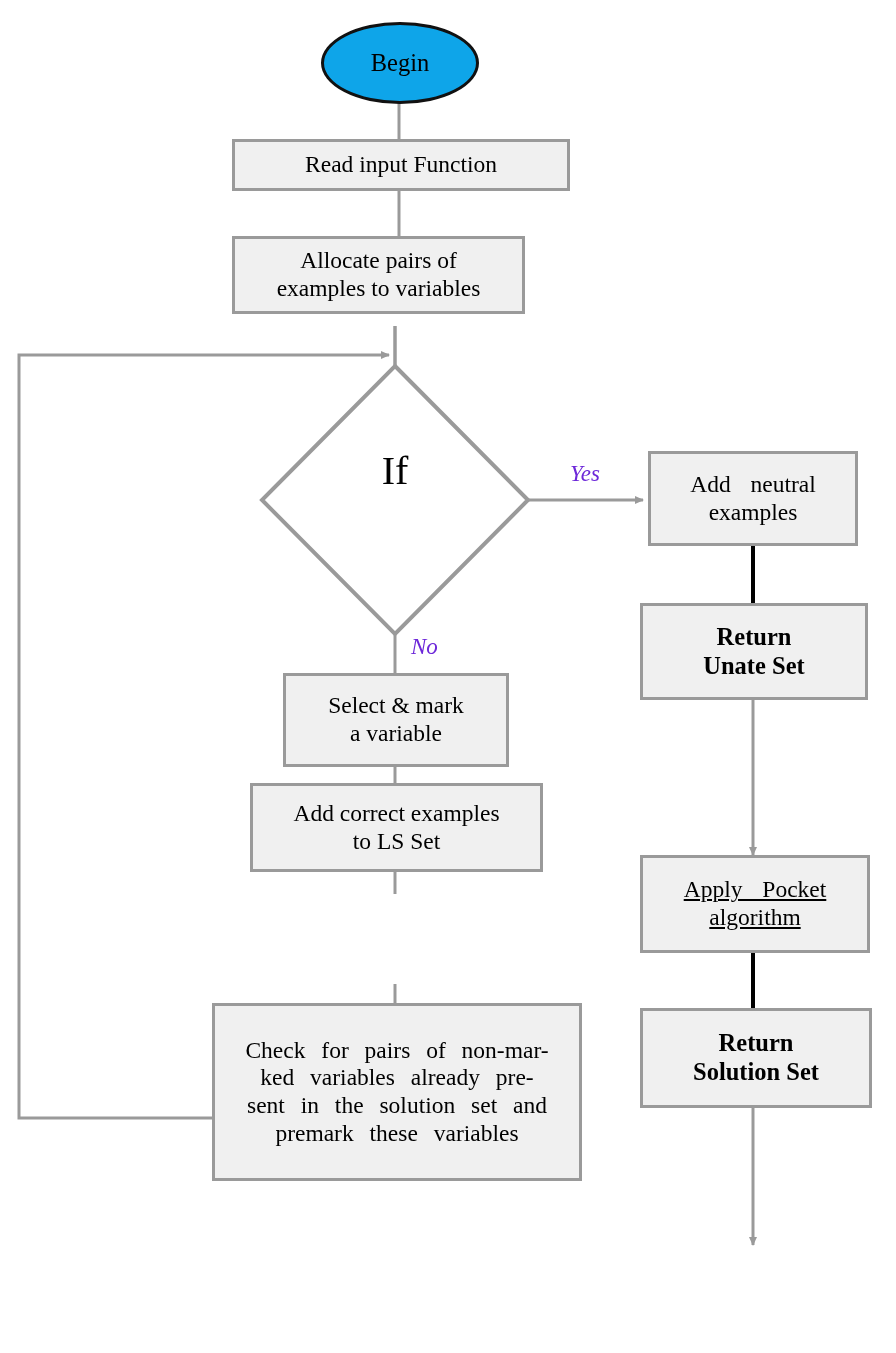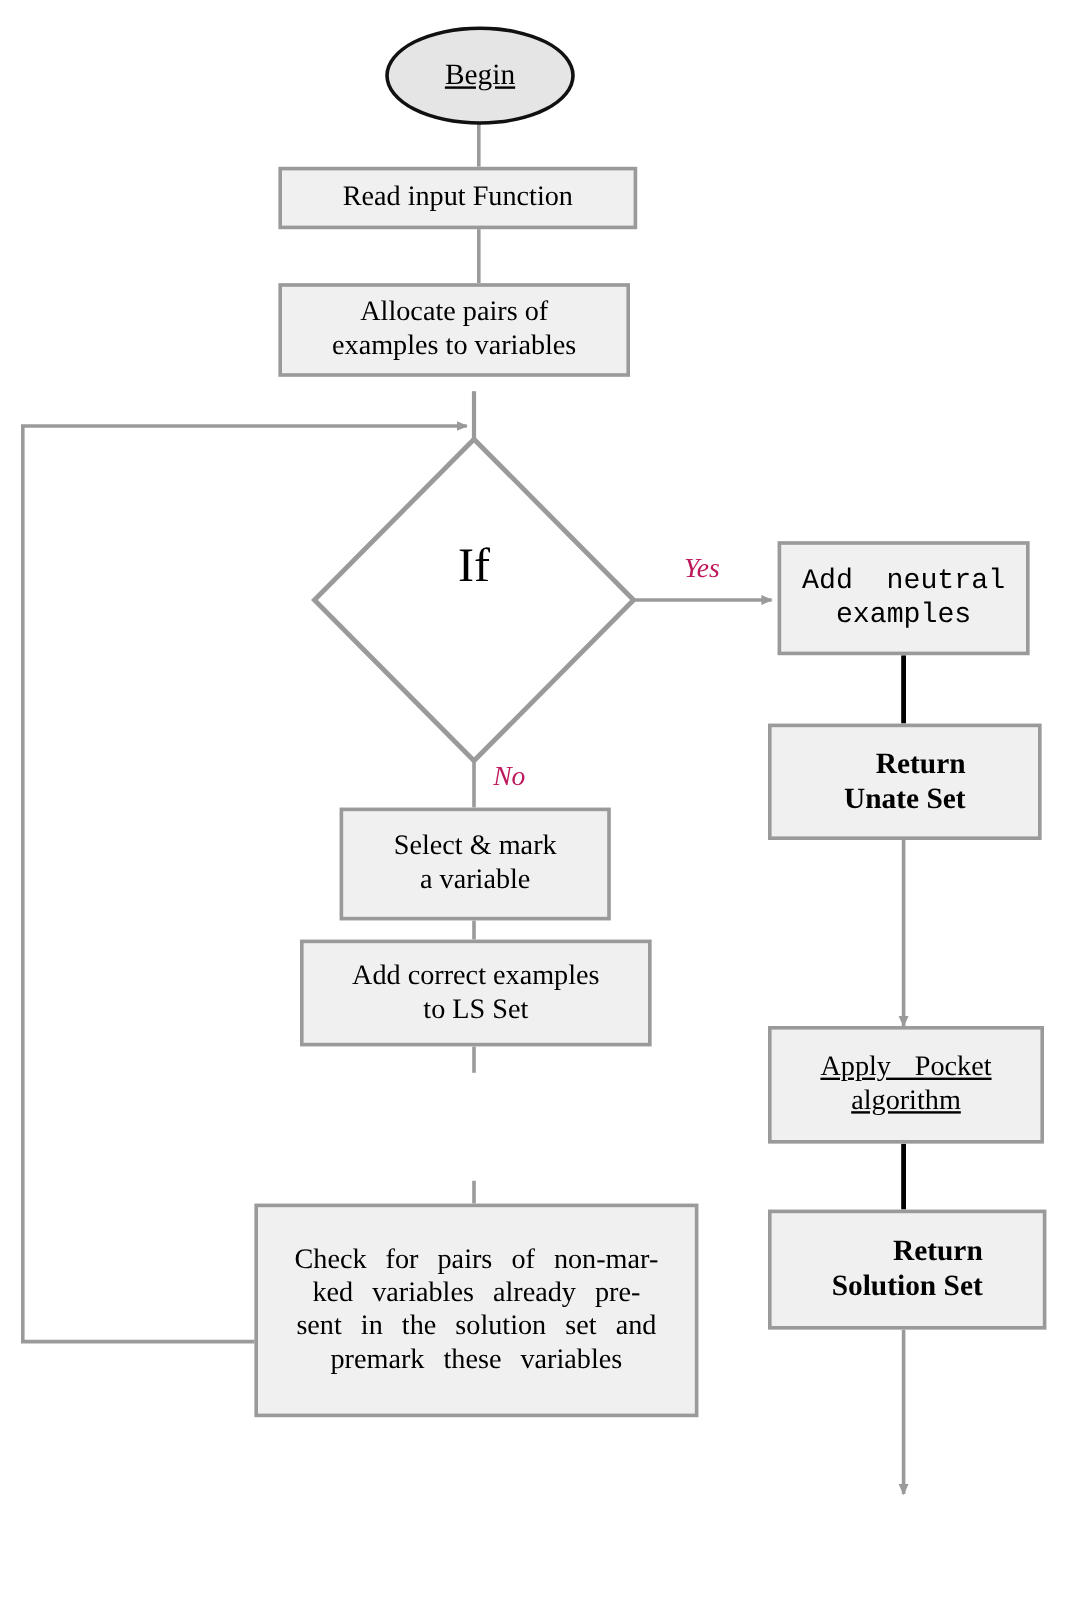--- a/index.html
+++ b/index.html
@@ -5,34 +5,34 @@
   html,body{margin:0;padding:0;background:#ffffff;}
   body{width:896px;height:1353px;position:relative;overflow:hidden;
        font-family:"Liberation Serif","DejaVu Serif",serif;color:#000;}
   #stage{position:absolute;left:0;top:0;width:896px;height:1353px;}
   svg.edges{position:absolute;left:0;top:0;width:896px;height:1353px;}
 
   .node{position:absolute;box-sizing:border-box;display:flex;
         align-items:center;justify-content:center;text-align:center;}
 
   .proc{background:#f0f0f0;border:3px solid #9a9a9a;}
-  .term{background:#e5e5e5;border:3px solid #111111;border-radius:50%;text-decoration:underline;}
+  .term{background:#0ea5e9;border:3px solid #111111;border-radius:50%;}
   .dia{background:transparent;border:none;}
 
   .lbl{line-height:1.18;white-space:pre-line;padding:0 6px;}
   .t23{font-size:23.5px;}
   .t24{font-size:24.5px;}
-  .bold{font-weight:bold;text-align:right;}
+  .bold{font-weight:bold;}
   .wide{word-spacing:14px;}
   .wide2{word-spacing:10px;}
   .dialbl{position:absolute;left:0;right:0;text-align:center;line-height:1.15;}
   .dia-if{font-size:40px;margin-top:24px;}
   .dia-rest{font-size:24px;}
 
-  .yn{position:absolute;font-style:italic;font-size:23px;color:#be185d;}
+  .yn{position:absolute;font-style:italic;font-size:23px;color:#6d28d9;}
 </style>
 </head>
 <body>
 
 <div id="stage">
 
   <svg class="edges" viewBox="0 0 896 1353">
     <defs>
       <marker id="ah-gray" markerWidth="11" markerHeight="11" refX="8.5" refY="4.2" orient="auto" markerUnits="userSpaceOnUse">
         <path d="M0,0 L9.5,4.2 L0,8.4 z" fill="#9a9a9a"></path>
@@ -65,21 +65,21 @@
 
     <line x1="753" y1="953" x2="753" y2="1008" stroke="#000000" stroke-width="4"></line>
 
     <line x1="753" y1="1108" x2="753" y2="1245" stroke="#9a9a9a" stroke-width="3" marker-end="url(#ah-gray)"></line>
   </svg>
 
   <div class="node term" style="left:321px;top:22px;width:158px;height:82px;">
     <span class="lbl t24">Begin</span>
   </div>
 
-  <div class="node proc" style="left:232px;top:139px;width:299px;height:52px;">
+  <div class="node proc" style="left:232px;top:139px;width:338px;height:52px;">
     <span class="lbl t23">Read input Function</span>
   </div>
 
   <div class="node proc" style="left:232px;top:236px;width:293px;height:78px;">
     <span class="lbl t23">Allocate pairs of
 examples to variables</span>
   </div>
 
   <div class="node dia" style="left:262px;top:366px;width:266px;height:268px;">
     <div style="position:relative;width:100%;height:100%;">
@@ -102,21 +102,21 @@
   </div>
 
 
   <div class="node proc" style="left:212px;top:1003px;width:370px;height:178px;">
     <span class="lbl t23 wide2">Check for pairs of non-mar-
 ked variables already pre-
 sent in the solution  set and
 premark these variables</span>
   </div>
 
-  <div class="node proc" style="left:648px;top:451px;width:210px;height:95px;font-family:Liberation Mono, monospace;">
+  <div class="node proc" style="left:648px;top:451px;width:210px;height:95px;">
     <span class="lbl t23 wide">Add neutral
 examples</span>
   </div>
 
   <div class="node proc" style="left:640px;top:603px;width:228px;height:97px;">
     <span class="lbl t24 bold">Return
 Unate Set</span>
   </div>
 
   <div class="node proc" style="left:640px;top:855px;width:230px;height:98px;text-decoration:underline;">

